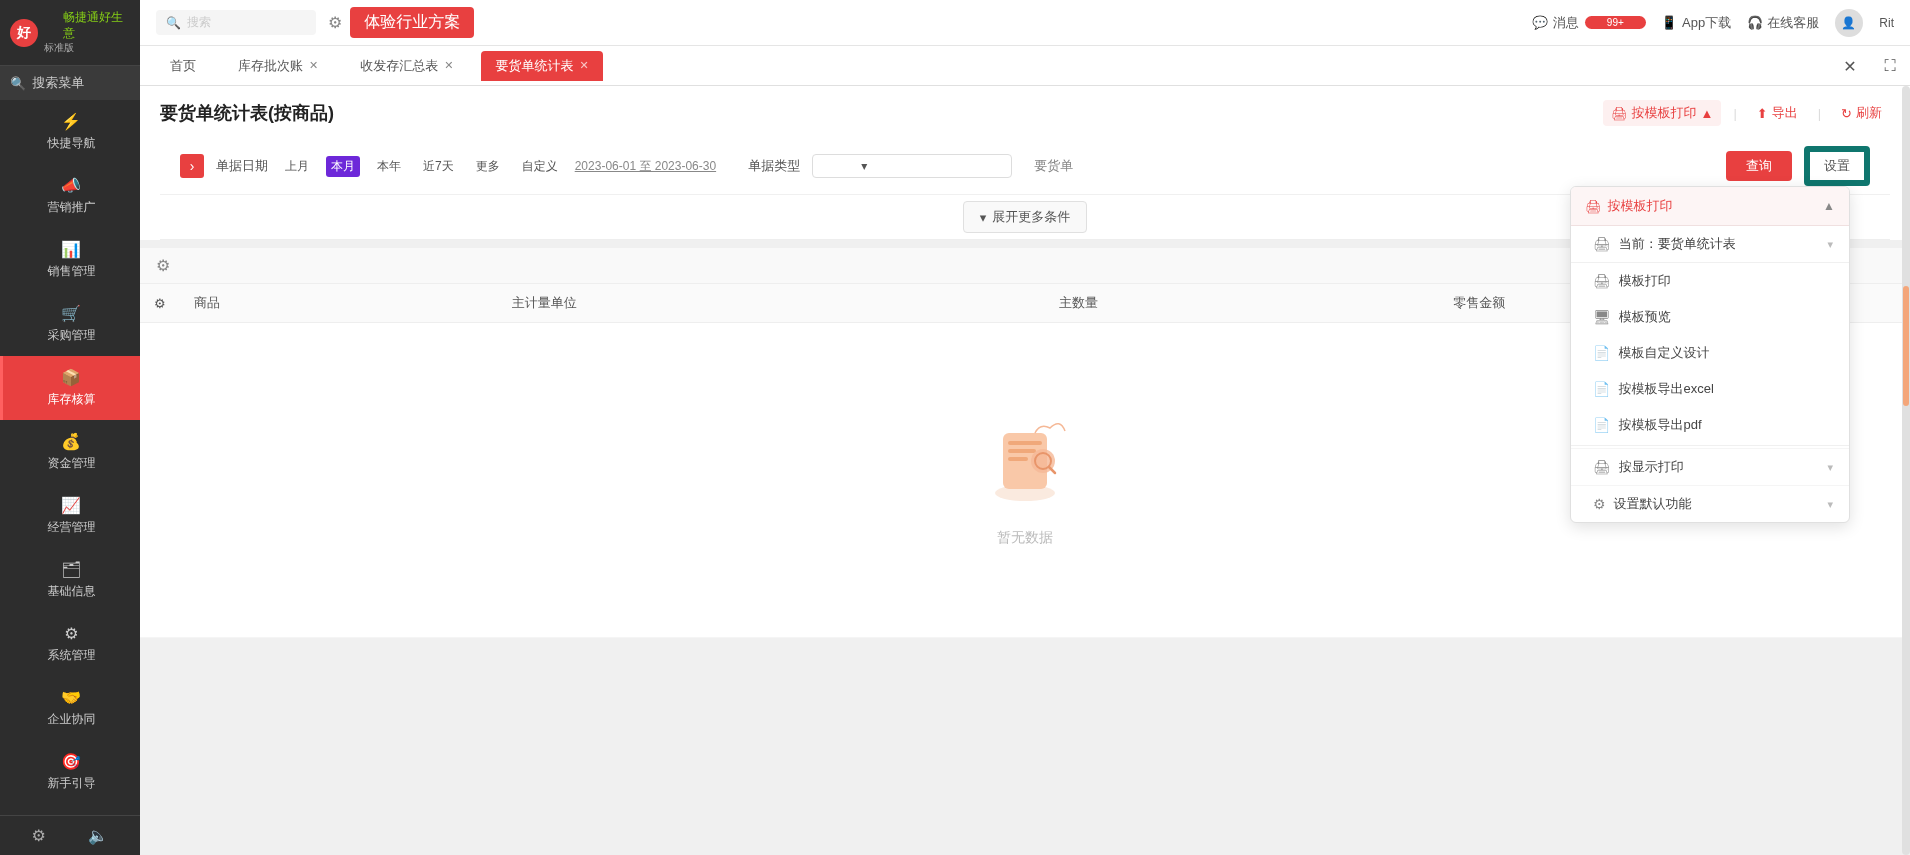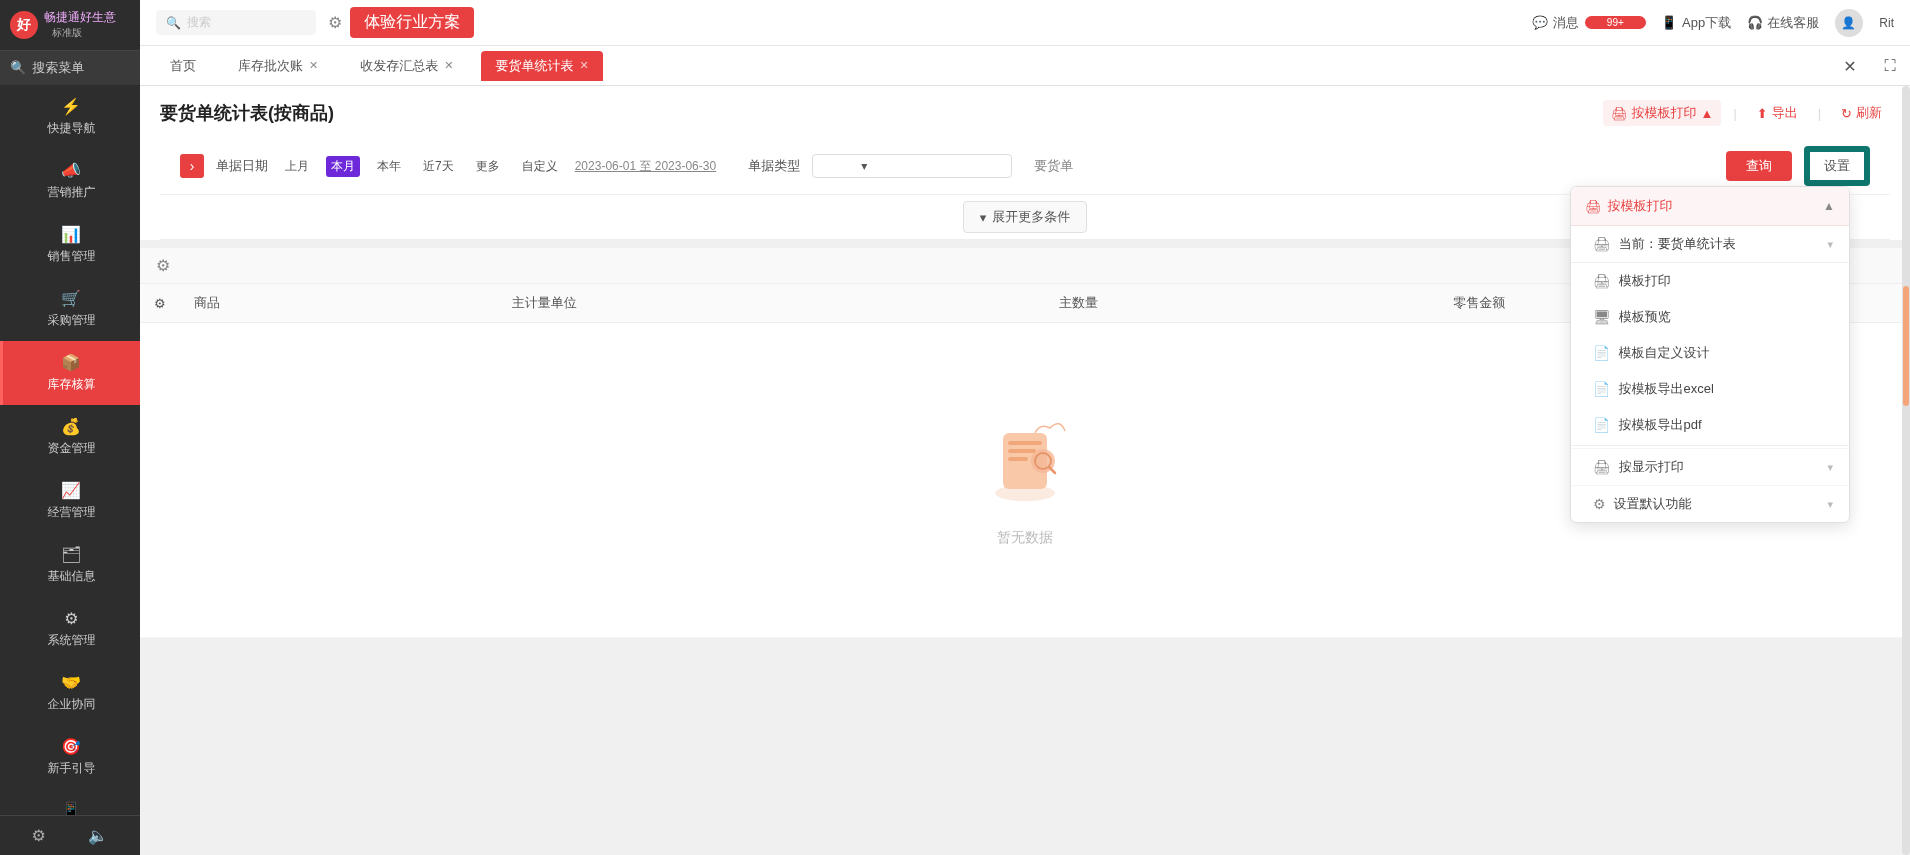--- a/index.html
+++ b/index.html
@@ -31,27 +31,27 @@
       align-items: center;
       justify-content: center;
       color: white;
       font-weight: bold;
       font-size: 14px;
       margin-right: 6px;
       flex-shrink: 0;
     }
     .sidebar-logo-text {
       font-size: 12px;
-      color: #f0abfc;
+      color: #84cc16;
       line-height: 1.3;
+      margin-left: 19px;
     }
     .sidebar-logo-sub {
       font-size: 10px;
       color: #aaa;
-      margin-left: 8px;
     }
     .sidebar-search {
       display: flex;
       align-items: center;
       padding: 8px 10px;
       background: #3a3a3a;
       cursor: pointer;
       color: #ccc;
       font-size: 13px;
       gap: 6px;

